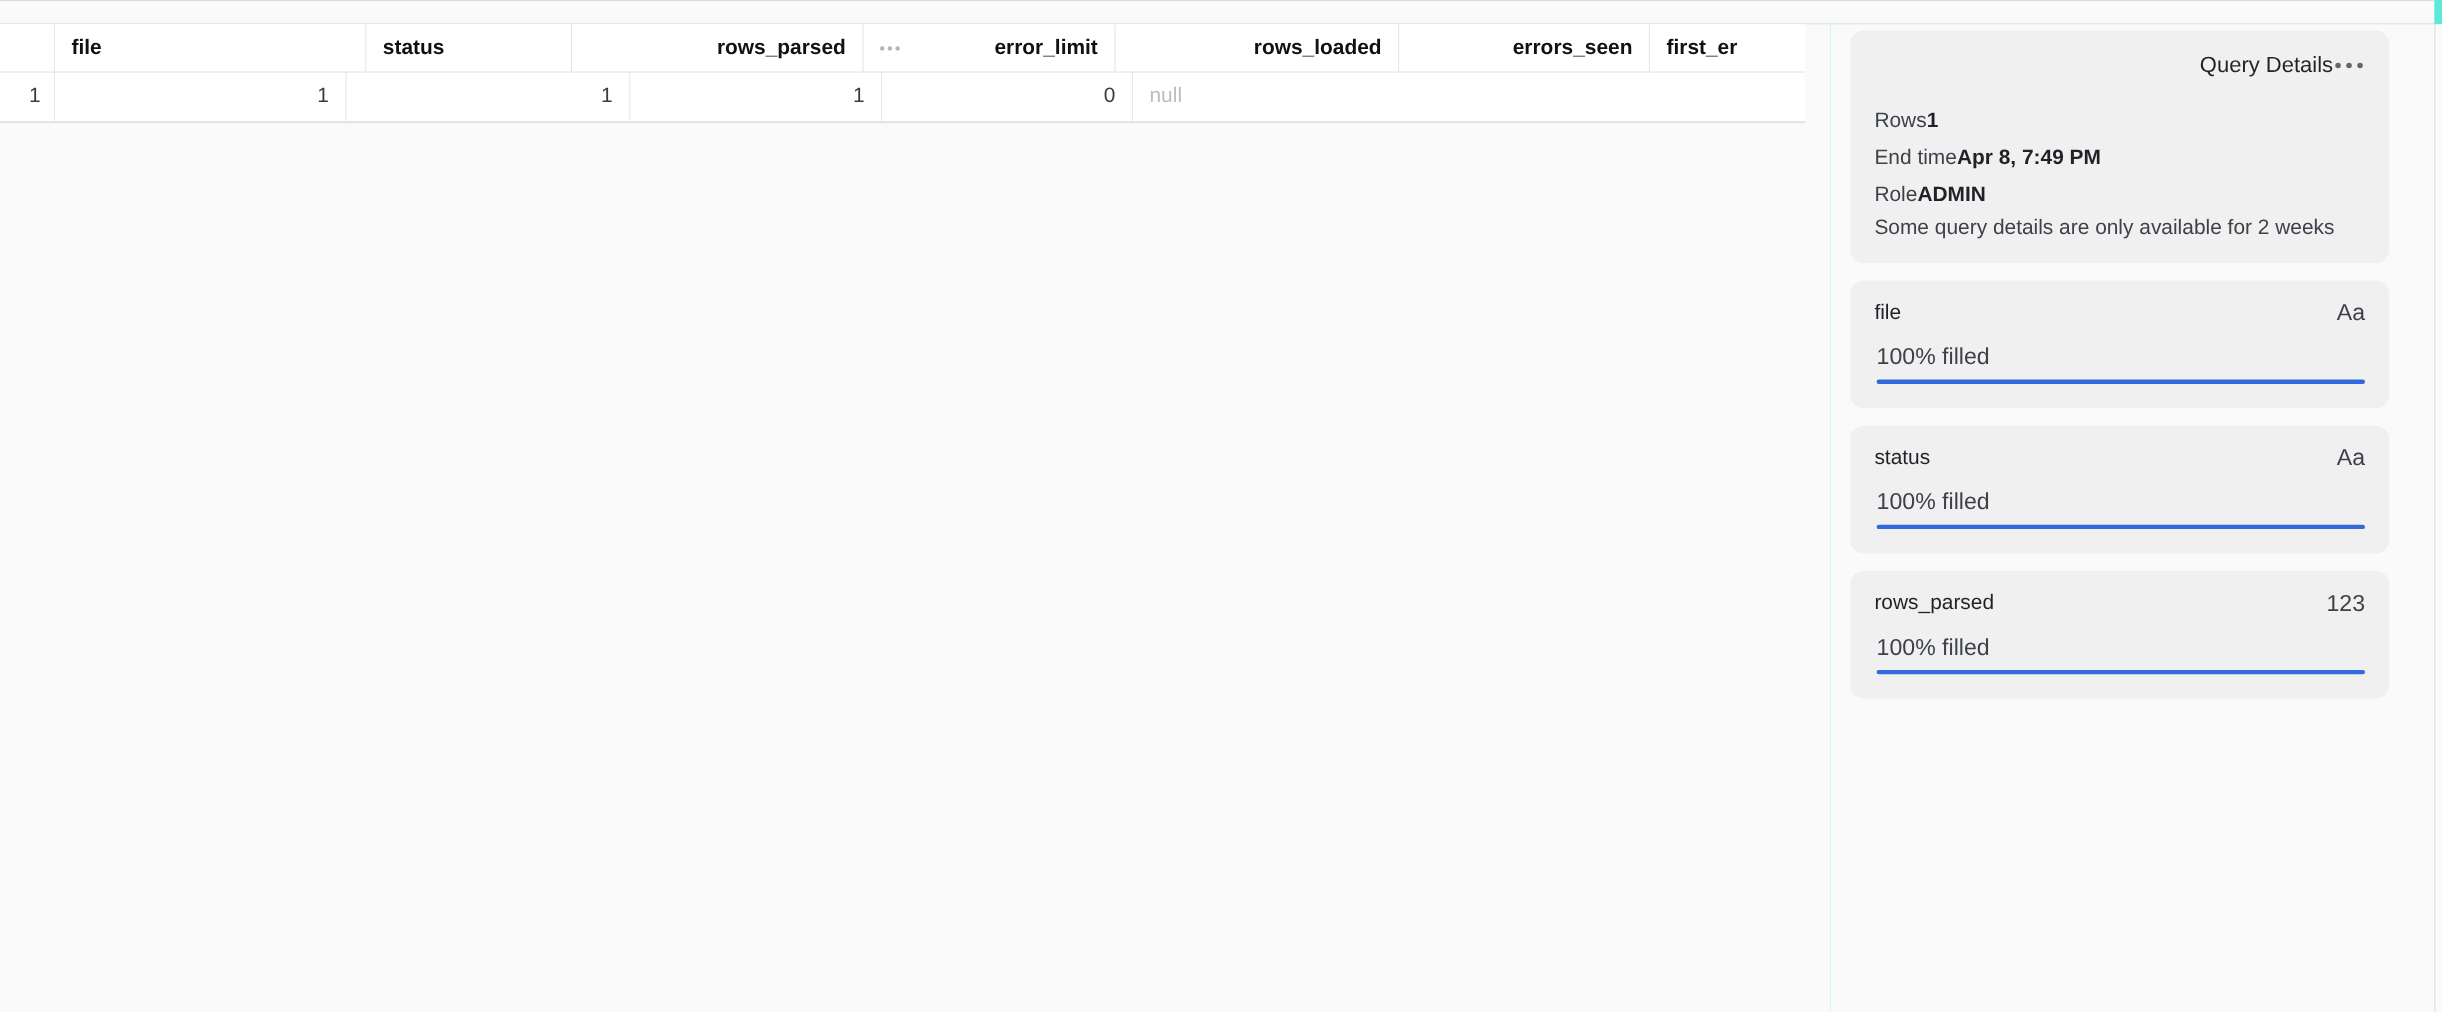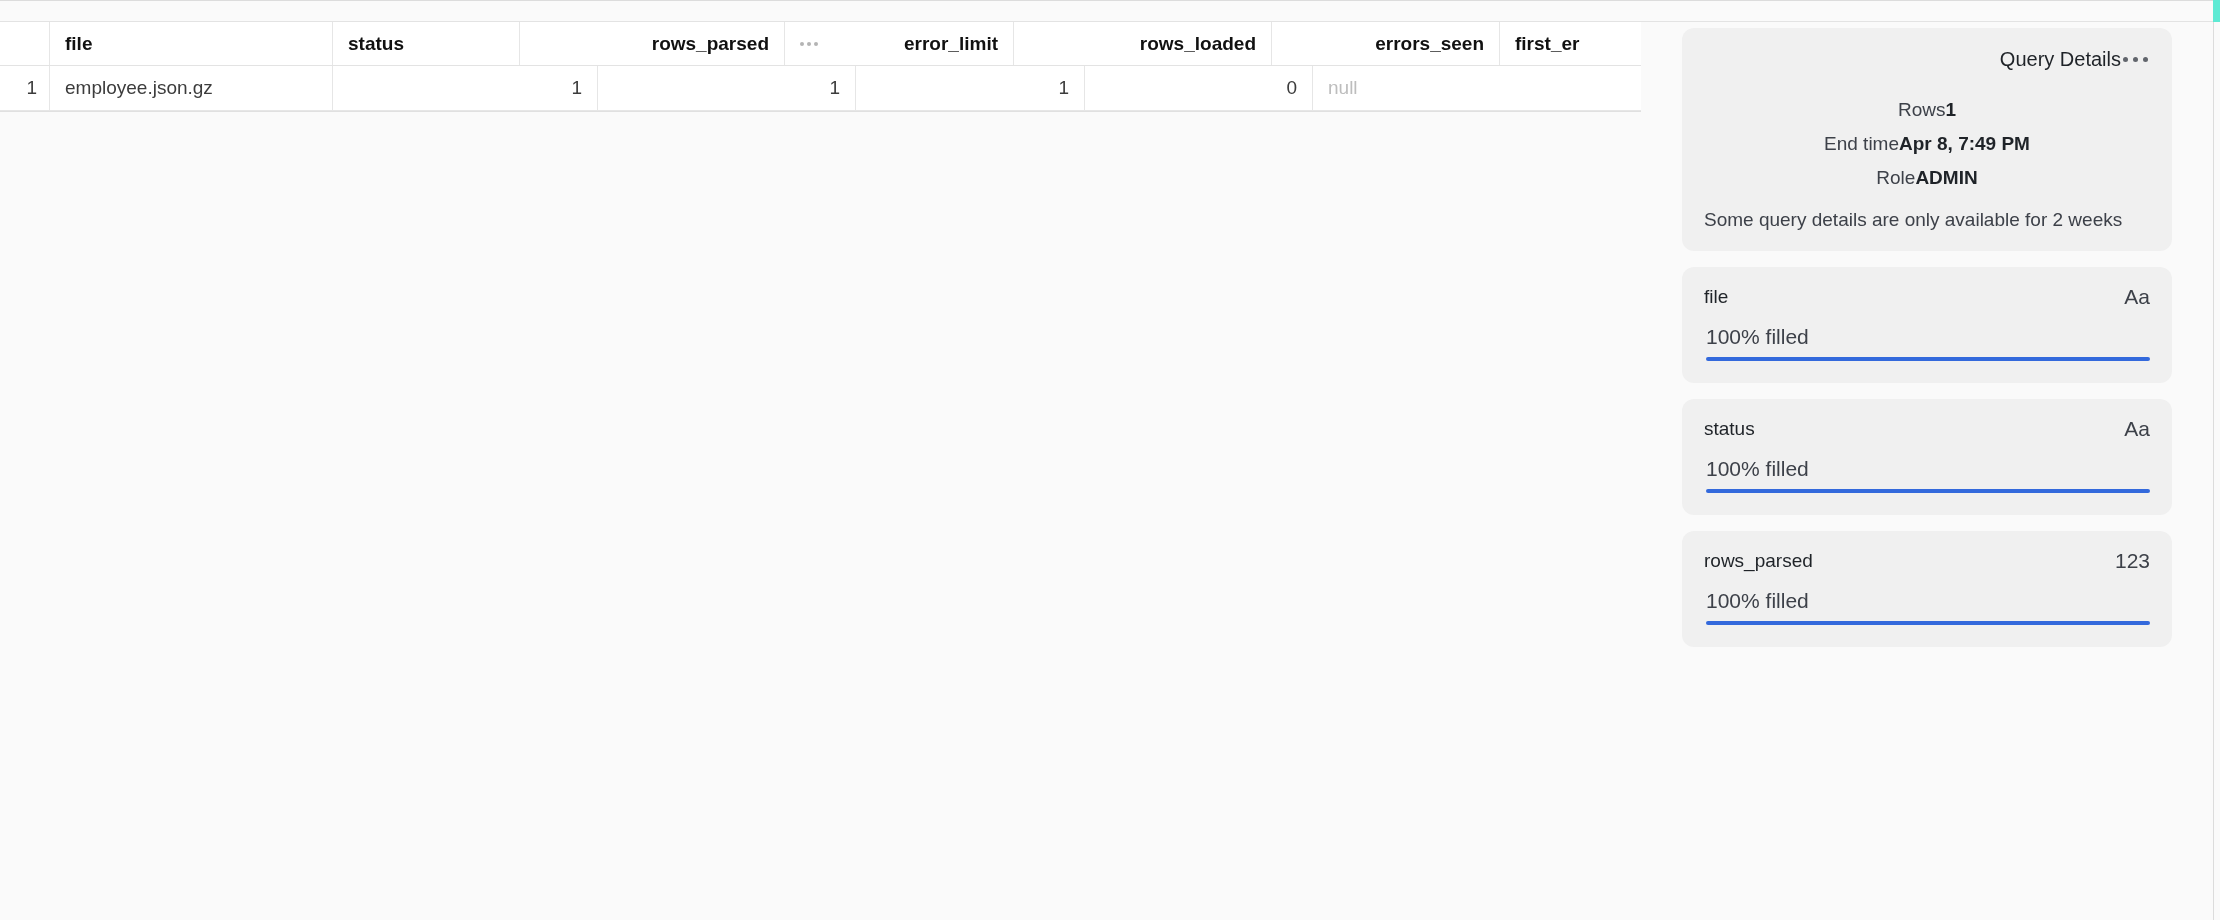--- a/index.html
+++ b/index.html
@@ -170,34 +170,33 @@
   .dots i {
     width: 5px; height: 5px;
     border-radius: 50%;
     background: #61656c;
     display: block;
   }
 
   .kv {
     display: flex;
     align-items: baseline;
-    justify-content: center;
+    justify-content: flex-start;
     padding: 6px 0;
   }
   .kv .k {
     font-size: 19px;
     color: #3d4149;
   }
   .kv .v {
     font-size: 19px;
     color: #1f2328;
     font-weight: bold;
   }
   .note {
-    margin-top: 12px;
     font-size: 19px;
     line-height: 1.35;
     color: #3d4149;
     max-width: 420px;
   }
 
   
   .stat-card {
     background: #f0f0f0;
     border-radius: 12px;
@@ -273,21 +272,20 @@
           <div class="cell num col-es">
             <span>errors_seen</span>
           </div>
           <div class="cell txt col-fe">
             <span>first_er</span>
           </div>
         </div>
 
         <div class="grid-row data-row">
           <div class="cell gutter">1</div>
-          <div class="cell txt col-file">employee.json.gz</div>
           <div class="cell num col-rp">1</div>
           <div class="cell num col-rl">1</div>
           <div class="cell num col-el">1</div>
           <div class="cell num col-es">0</div>
           <div class="cell txt col-fe null-val">null</div>
         </div>
 
       </div>
     </div>
 

